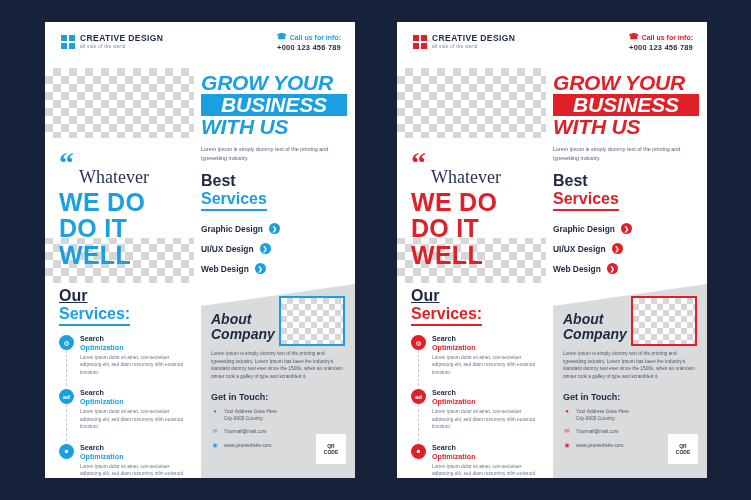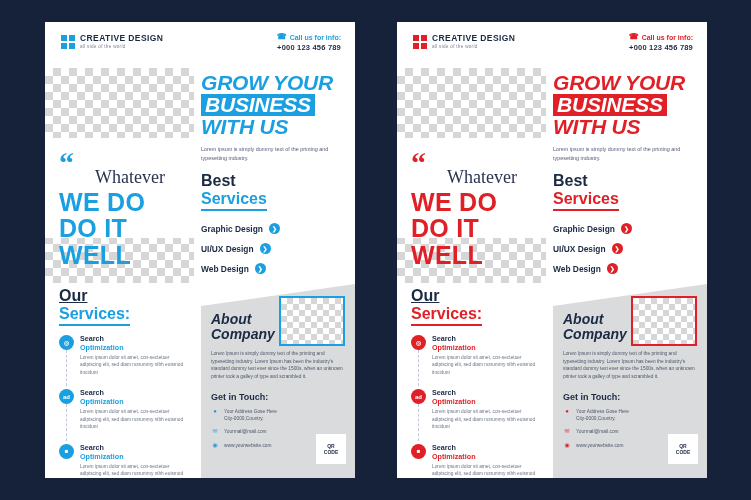--- a/index.html
+++ b/index.html
@@ -52,27 +52,27 @@
     background-image:
       linear-gradient(45deg,#d6d6d6 25%,transparent 25%,transparent 75%,#d6d6d6 75%),
       linear-gradient(45deg,#d6d6d6 25%,transparent 25%,transparent 75%,#d6d6d6 75%);
     background-size:16px 16px;
     background-position:0 0, 8px 8px;
   }
   .photo .whitebox{position:absolute;left:0;top:70px;width:149px;height:100px;background:#fff;}
 
   .quote{position:absolute;left:14px;top:84px;width:135px;}
   .qmark{font-size:30px;font-weight:bold;line-height:.7;font-family:"Liberation Serif",serif;}
-  .whatever{font-size:18px;color:#2a3550;margin-top:-6px;margin-left:36px;font-family:"Liberation Serif",serif;}
+  .whatever{font-size:18px;color:#2a3550;margin-top:-6px;margin-left:20px;font-family:"Liberation Serif",serif;}
   .wedo{font-size:25px;font-weight:bold;line-height:1.05;letter-spacing:.3px;margin-top:1px;}
 
   
   .rcol{position:absolute;left:156px;top:0;width:154px;}
   .grow{font-size:21px;font-weight:bold;font-style:italic;line-height:1.04;letter-spacing:-.2px;}
-  .grow .hl{display:inline-block;color:#fff;padding:0 4px;}
+  .grow .hl{display:inline-block;color:#fff;padding:0 20px;}
   .lorem{font-size:5.4px;color:#55607a;line-height:1.55;margin-top:8px;width:138px;}
   .best{font-size:16px;font-weight:bold;color:#1b2a43;margin-top:10px;line-height:1.1;}
   .best .svc{display:inline-block;padding-bottom:2px;border-bottom:2px solid currentColor;}
   .svc-list{margin-top:12px;}
   .svc-item{display:flex;align-items:center;justify-content:flex-start;gap:6px;font-size:8.4px;font-weight:bold;color:#1b2a43;margin-bottom:9px;}
   .arrow{
     width:11px;height:11px;border-radius:50%;
     display:flex;align-items:center;justify-content:center;
     color:#fff;font-size:6px;flex:0 0 auto;
   }

